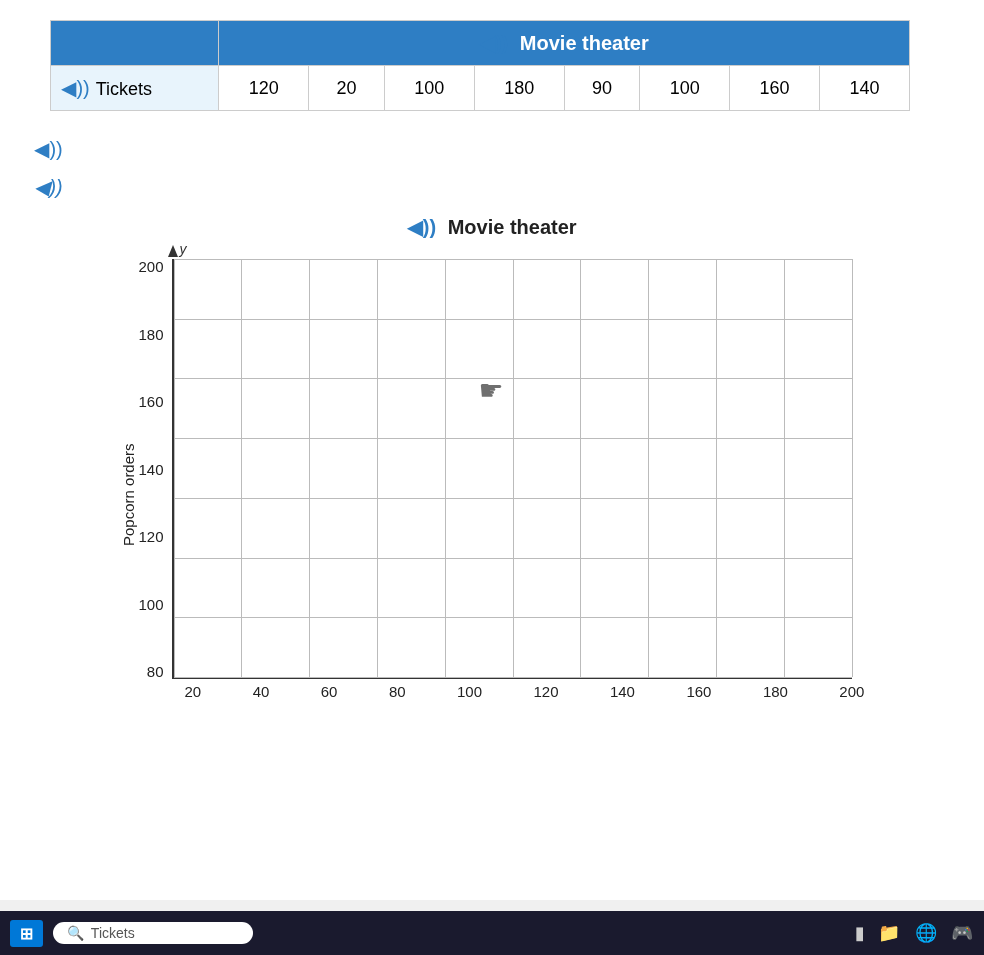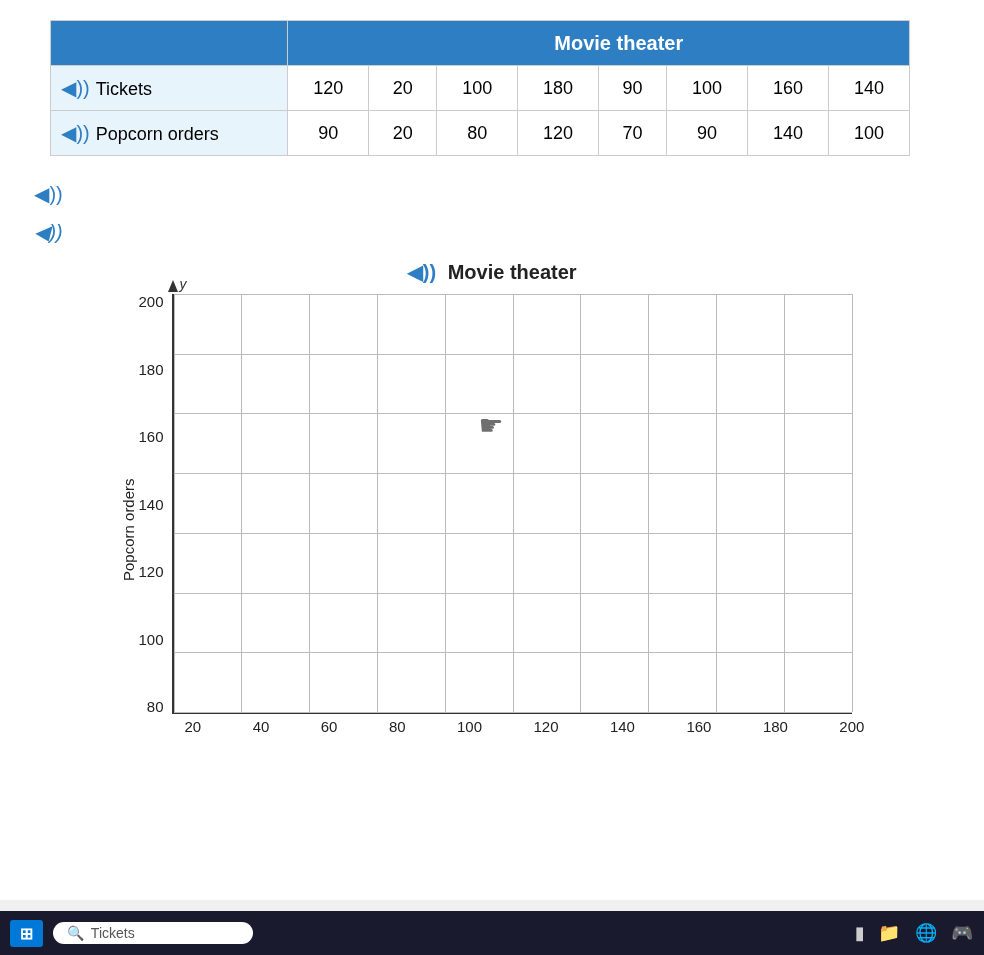--- a/index.html
+++ b/index.html
@@ -74,21 +74,21 @@
       margin-top: 2px;
       flex-shrink: 0;
     }
 
     
     .chart-title {
       text-align: center;
       font-size: 20px;
       font-weight: bold;
       color: #222;
-      margin-bottom: 10px;
+      margin-bottom: 20px;
     }
     .chart-title .speaker-icon {
       font-size: 20px;
     }
 
     
     .chart-container {
       display: flex;
       flex-direction: column;
       align-items: center;
@@ -280,31 +280,20 @@
             <td><span class="speaker-icon">◀)) </span>Tickets</td>
             <td>120</td>
             <td>20</td>
             <td>100</td>
             <td>180</td>
             <td>90</td>
             <td>100</td>
             <td>160</td>
             <td>140</td>
           </tr>
-          <tr>
-            <td><span class="speaker-icon">◀)) </span>Popcorn orders</td>
-            <td>90</td>
-            <td>20</td>
-            <td>80</td>
-            <td>120</td>
-            <td>70</td>
-            <td>90</td>
-            <td>140</td>
-            <td>100</td>
-          </tr>
         </tbody>
     </table>
   </div>
 
   <div class="instruction">
     <span class="speaker-icon">◀))</span>
   </div>
   <div class="instruction" style="font-style: italic; margin-bottom: 16px;">
     <span class="speaker-icon">◀))</span>
   </div>

